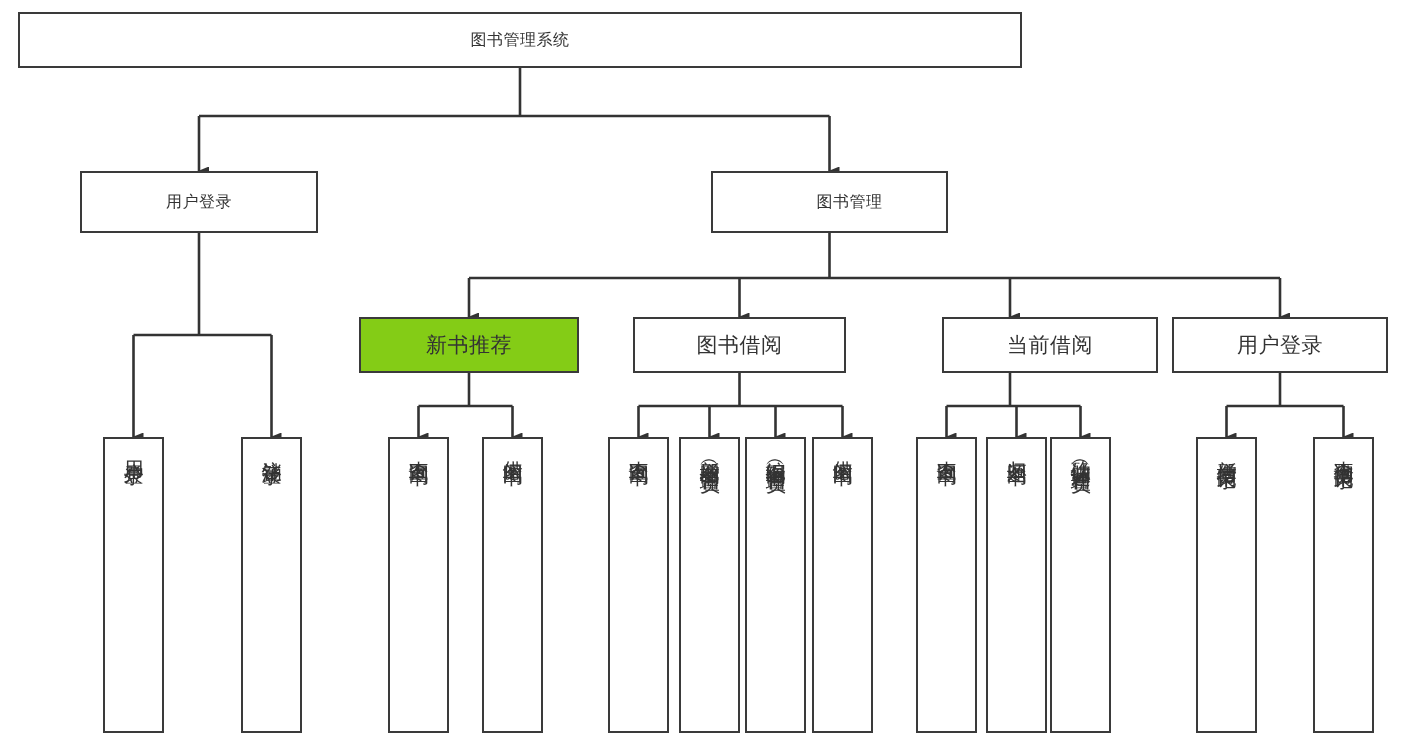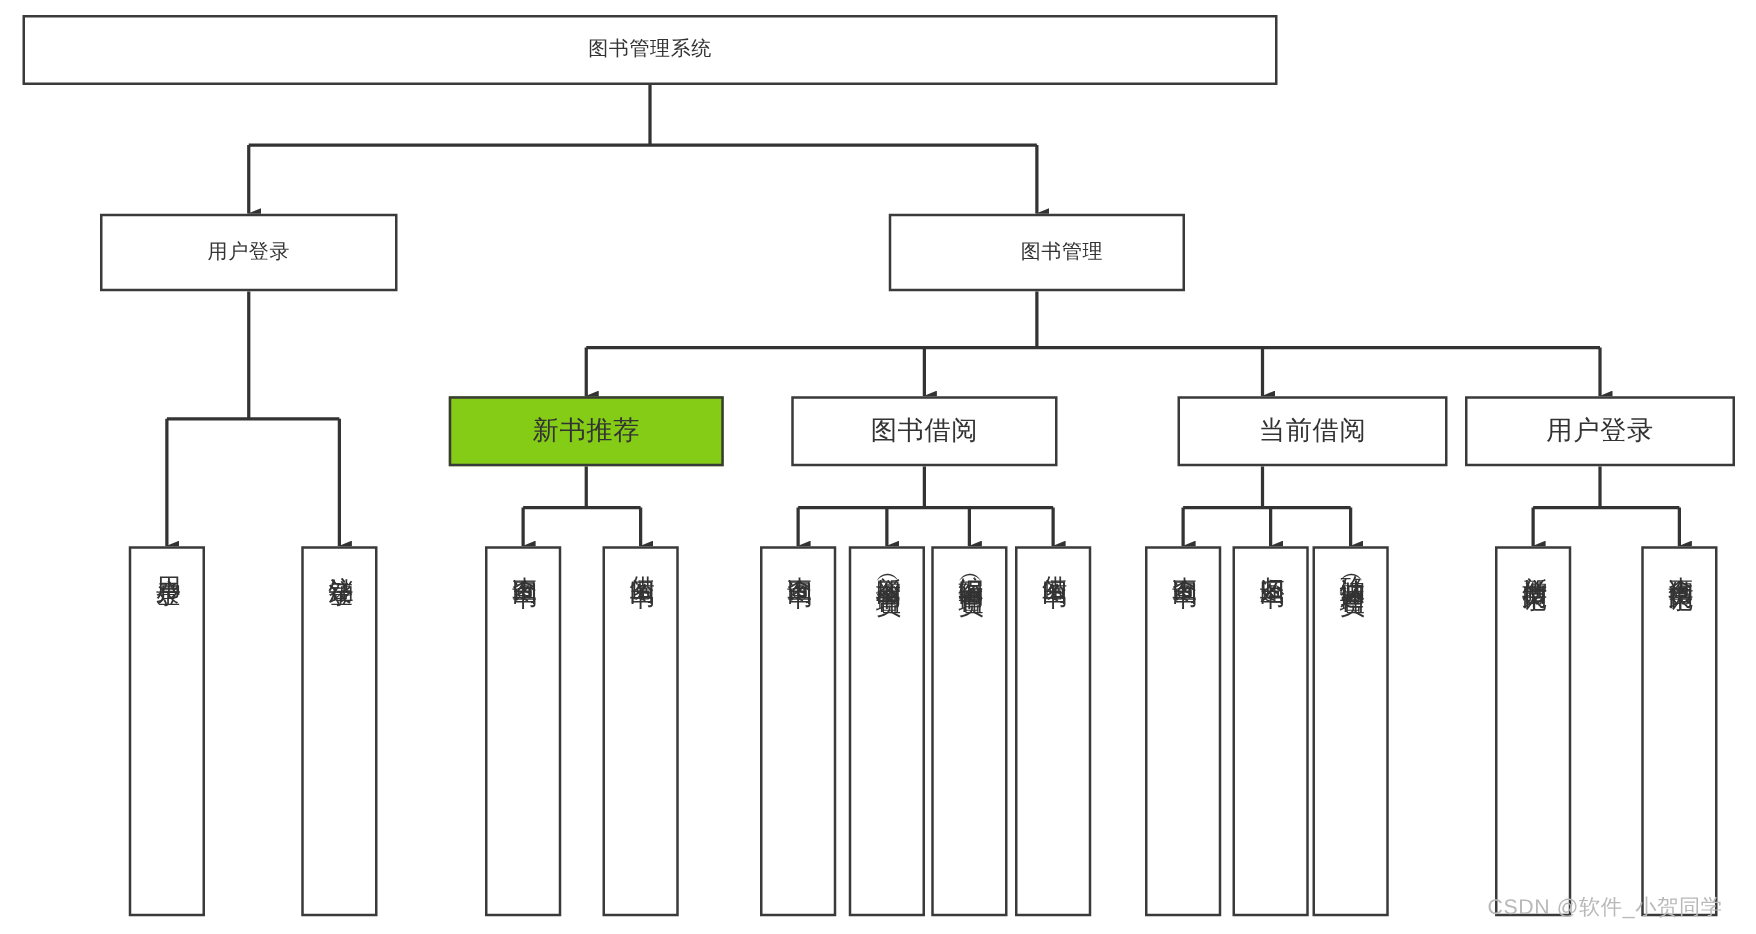--- a/index.html
+++ b/index.html
@@ -171,14 +171,13 @@
       <div class="node-box vertical level3" style="left: 1050px; top: 437px; width: 61px; height: 296px; border-color: rgb(58, 58, 58); background: rgb(255, 255, 255);">
         <span class="node-label" style="color: rgb(51, 51, 51);">确认归还（管理员）</span>
       </div>
       <div class="node-box vertical level3" style="left: 1196px; top: 437px; width: 61px; height: 296px; border-color: rgb(58, 58, 58); background: rgb(255, 255, 255);">
         <span class="node-label" style="color: rgb(51, 51, 51);">新增借阅记录</span>
       </div>
       <div class="node-box vertical level3" style="left: 1313px; top: 437px; width: 61px; height: 296px; border-color: rgb(58, 58, 58); background: rgb(255, 255, 255);">
         <span class="node-label" style="color: rgb(51, 51, 51);">查询借阅记录</span>
       </div>
     </div>
-  <div class="watermark">CSDN @软件_小贺同学</div>
 </div>
 
 </body></html>

